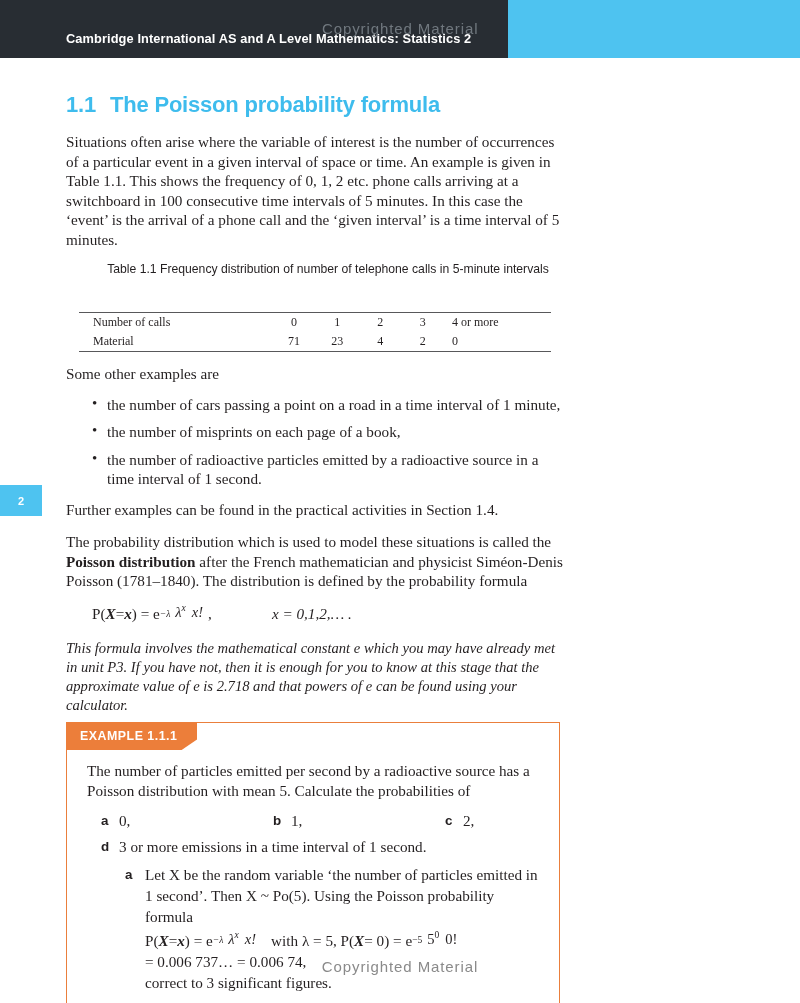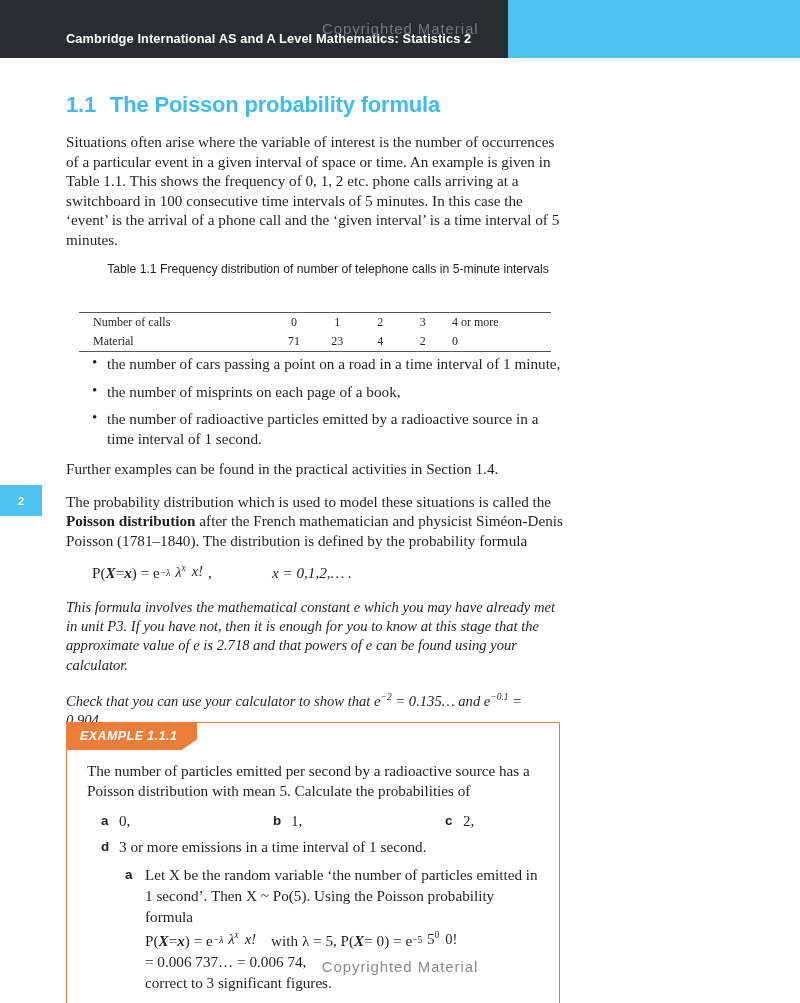--- a/index.html
+++ b/index.html
@@ -207,21 +207,20 @@
     padding: 0 20px 0 14px;
     background: #ec7e3a;
     color: #ffffff;
     font-family: "Liberation Sans", sans-serif;
     font-weight: bold;
     font-size: 12.4px;
     letter-spacing: 0.5px;
     display: flex;
     align-items: center;
     clip-path: polygon(0 0, 100% 0, 100% 62%, 88% 100%, 0 100%);
-    font-style: italic;
   }
   .example-body {
     padding: 38px 20px 10px 20px;
     font-size: 15.2px;
     line-height: 19.5px;
   }
   .example-body p { margin: 0 0 9px 0; }
 
   .abc-row {
     display: flex;
@@ -309,20 +308,21 @@
       <td class="label">Material</td>
       <td class="num">71</td>
       <td class="num">23</td>
       <td class="num">4</td>
       <td class="num">2</td>
       <td class="wide">0</td>
     </tr>
   </tbody>
     </table>
 
+  <p class="body tight" style="margin-top:12px;">Some other examples are</p>
 
   <ul class="bullets">
     <li>the number of cars passing a point on a road in a time interval of 1 minute,</li>
     <li>the number of misprints on each page of a book,</li>
     <li>the number of radioactive particles emitted by a radioactive source in a time interval of 1 second.</li>
   </ul>
 
   <p class="body">Further examples can be found in the practical activities in Section 1.4.</p>
 
   <p class="body"><span>The probability distribution which is used to model these situations is called the </span><b>Poisson distribution</b><span> after the French mathematician and physicist Siméon-Denis Poisson (1781–1840). The distribution is defined by the probability formula</span></p>

